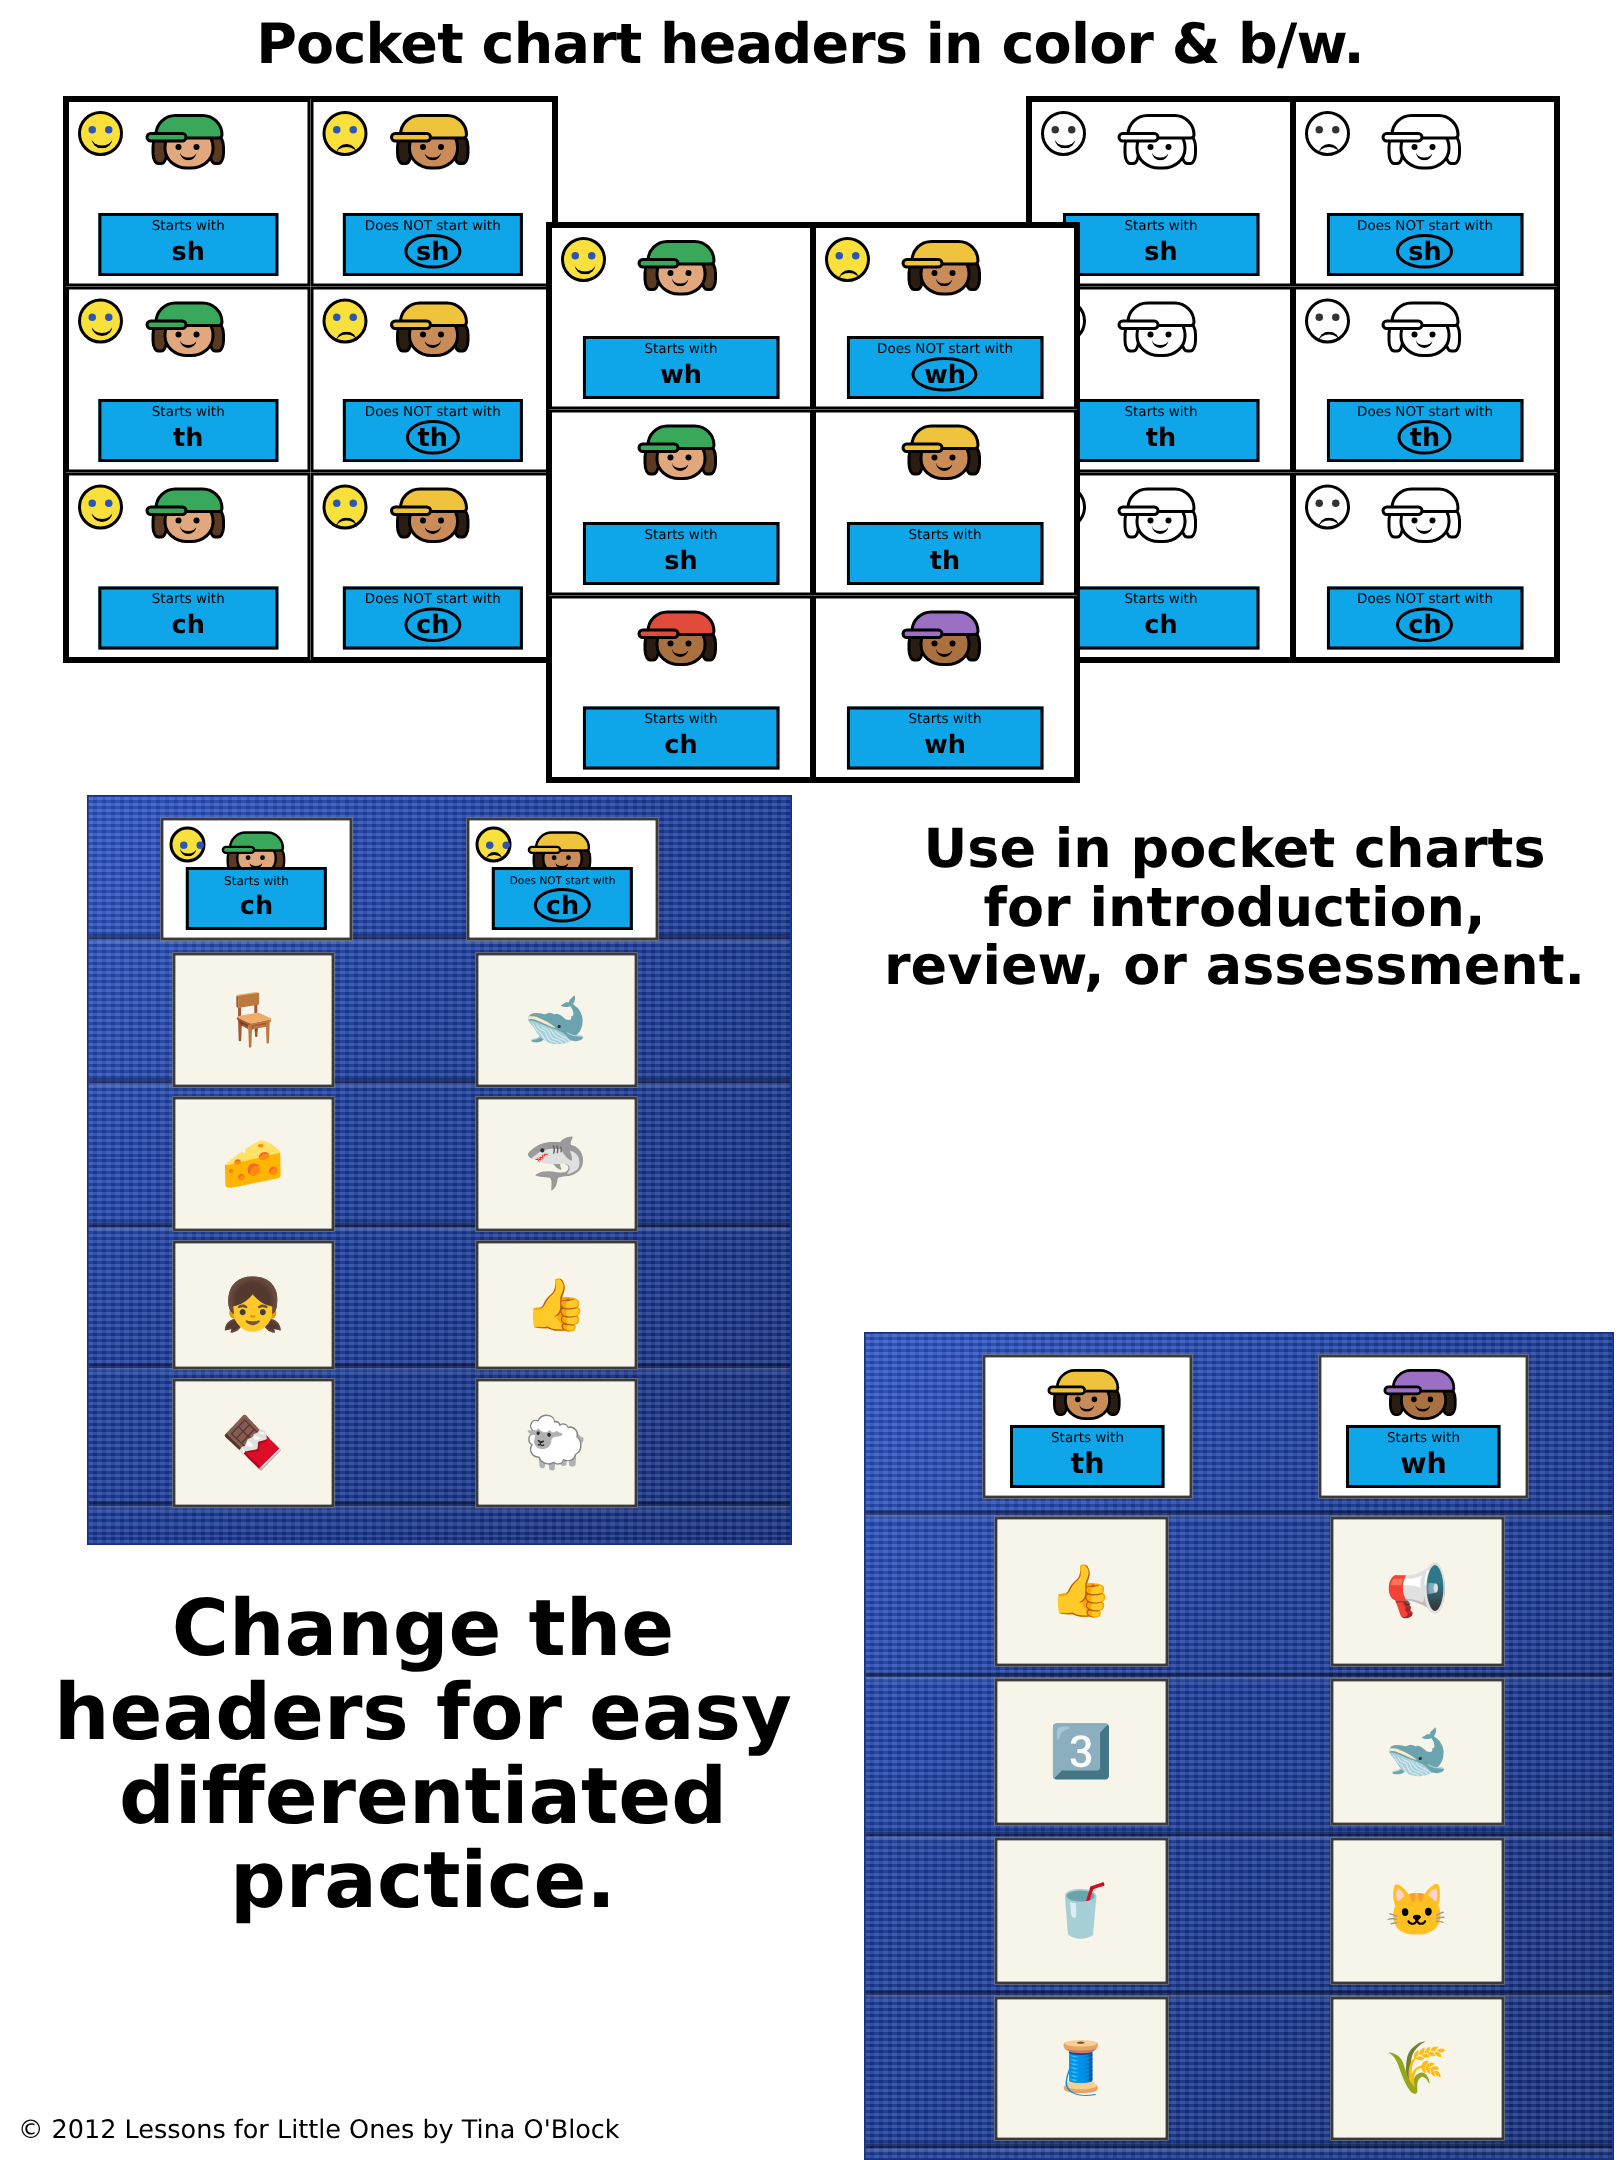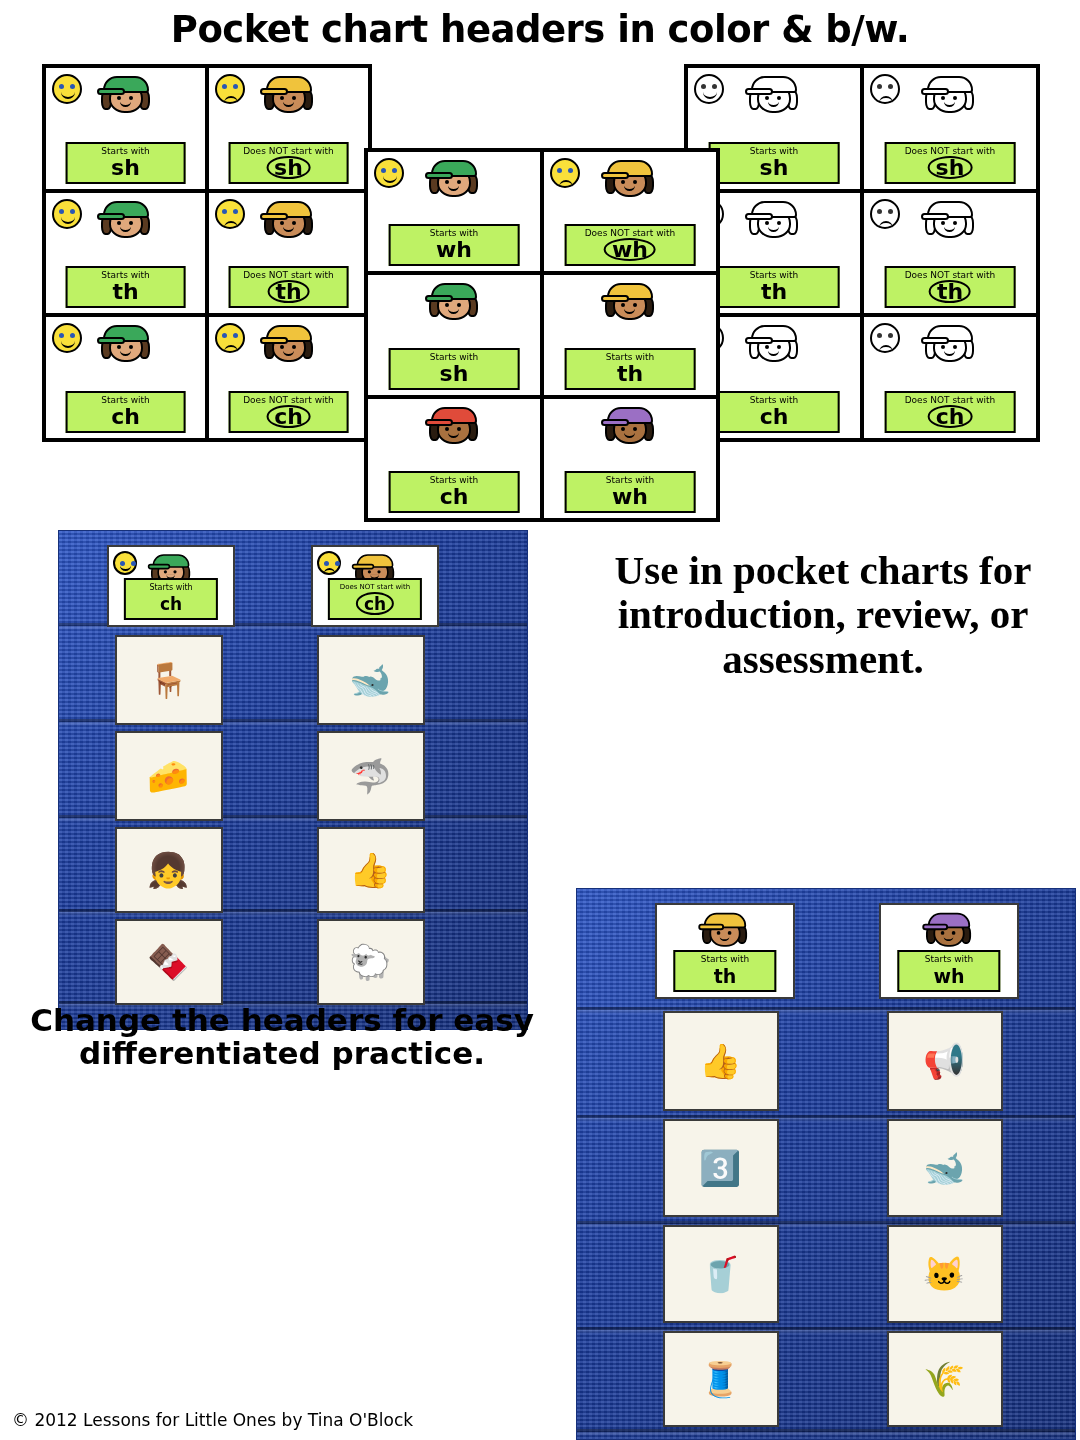--- a/index.html
+++ b/index.html
@@ -155,37 +155,37 @@
   .hair-black .hair-l, .hair-black .hair-r { background: #2a1c10; }
   .hair-white .hair-l, .hair-white .hair-r { background: #fff; }
 
   
   .sign {
     position: absolute;
     left: 50%;
     transform: translateX(-50%);
     bottom: 5px;
     width: 76%;
-    background: #bef264;
+    background: #0ea5e9;
     border: 2px solid #000;
     padding: 2px 0 3px;
     text-align: center;
     z-index: 3;
   }
   .sign .lbl {
     font-family: "DejaVu Sans", sans-serif;
     font-size: 9px;
     color: #000;
     line-height: 11px;
     white-space: nowrap;
   }
   .sign .dig {
     font-family: "DejaVu Sans", sans-serif;
     font-weight: bold;
-    font-size: 22px;
+    font-size: 17px;
     line-height: 22px;
     color: #000;
     position: relative;
     display: inline-block;
   }
   .sign .dig.circled::after {
     content: "";
     position: absolute;
     left: -8px; top: -1px;
     right: -8px; bottom: 0px;
@@ -195,22 +195,22 @@
 
   
   .headline {
     position: absolute;
     font-family: "DejaVu Sans", sans-serif;
     font-weight: bold;
     color: #000;
     text-align: center;
     line-height: 1.08;
   }
-  #use-text   { left: 588px; top: 548px; width: 470px; font-size: 41px; font-family: Liberation Serif, serif; }
-  #change-text{ left: 8px;  top: 1004px; width: 548px; font-size: 31px; }
+  #use-text   { left: 588px; top: 548px; width: 470px; font-size: 36px; }
+  #change-text{ left: 8px;  top: 1058px; width: 548px; font-size: 52px; }
 
   
   .photo {
     position: absolute;
     background: #1b3fa0;
     overflow: hidden;
     border: 1px solid #16307a;
   }
   .photo .weave {
     position: absolute; inset: 0;

